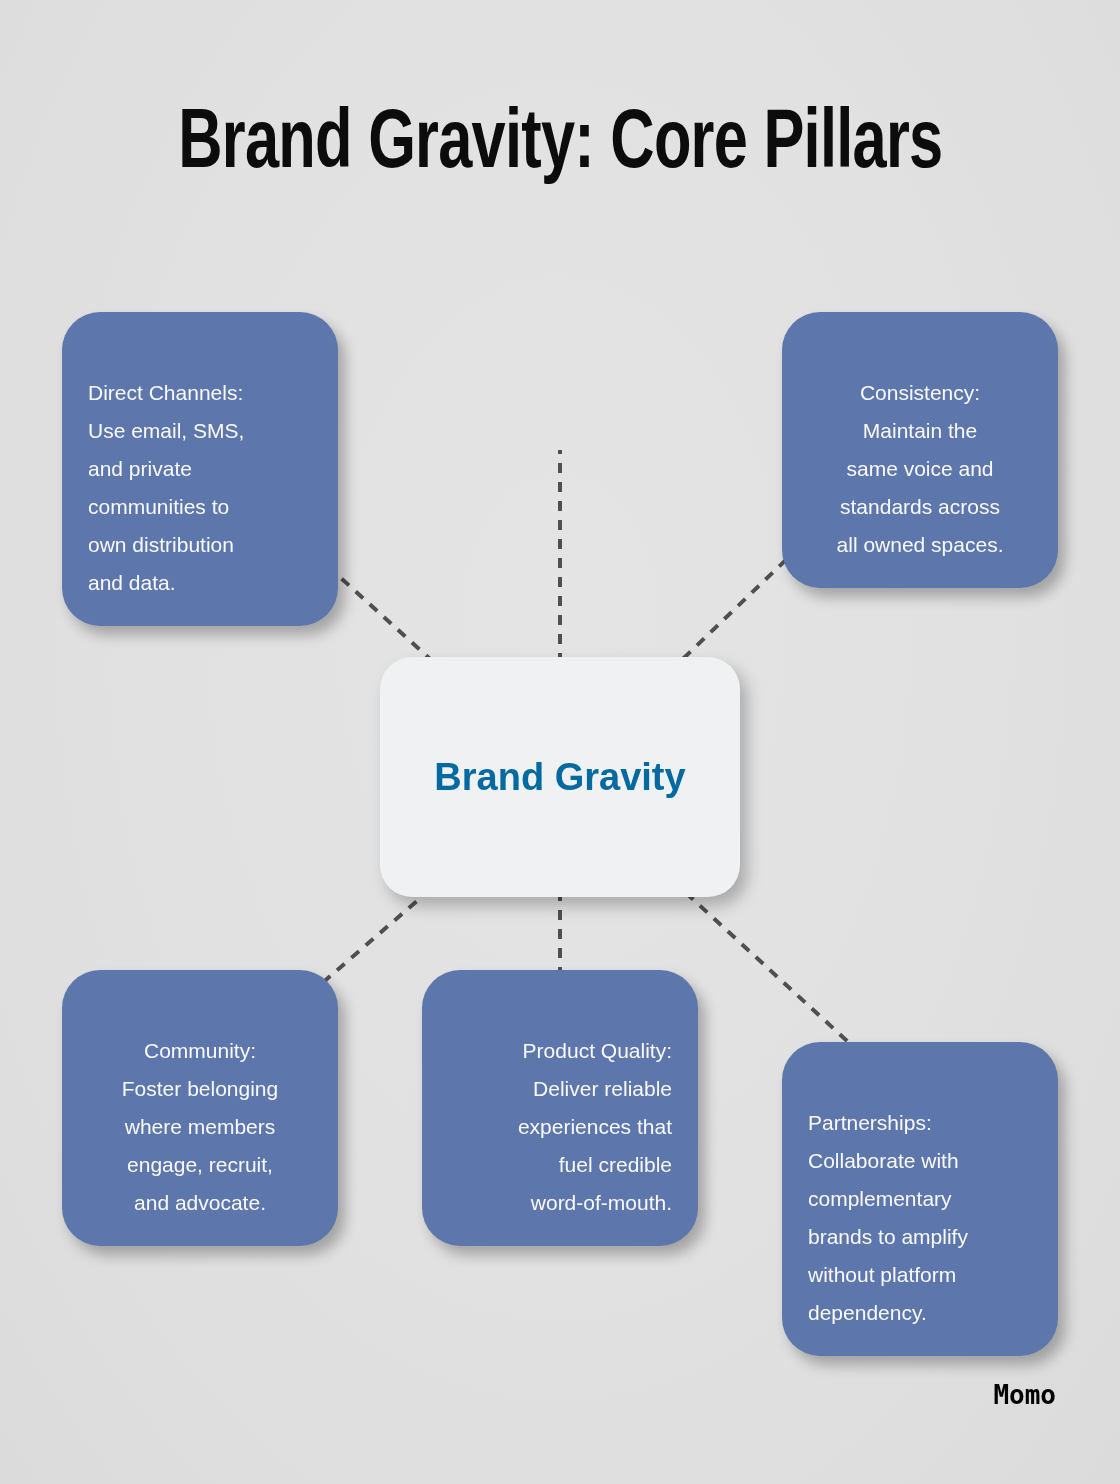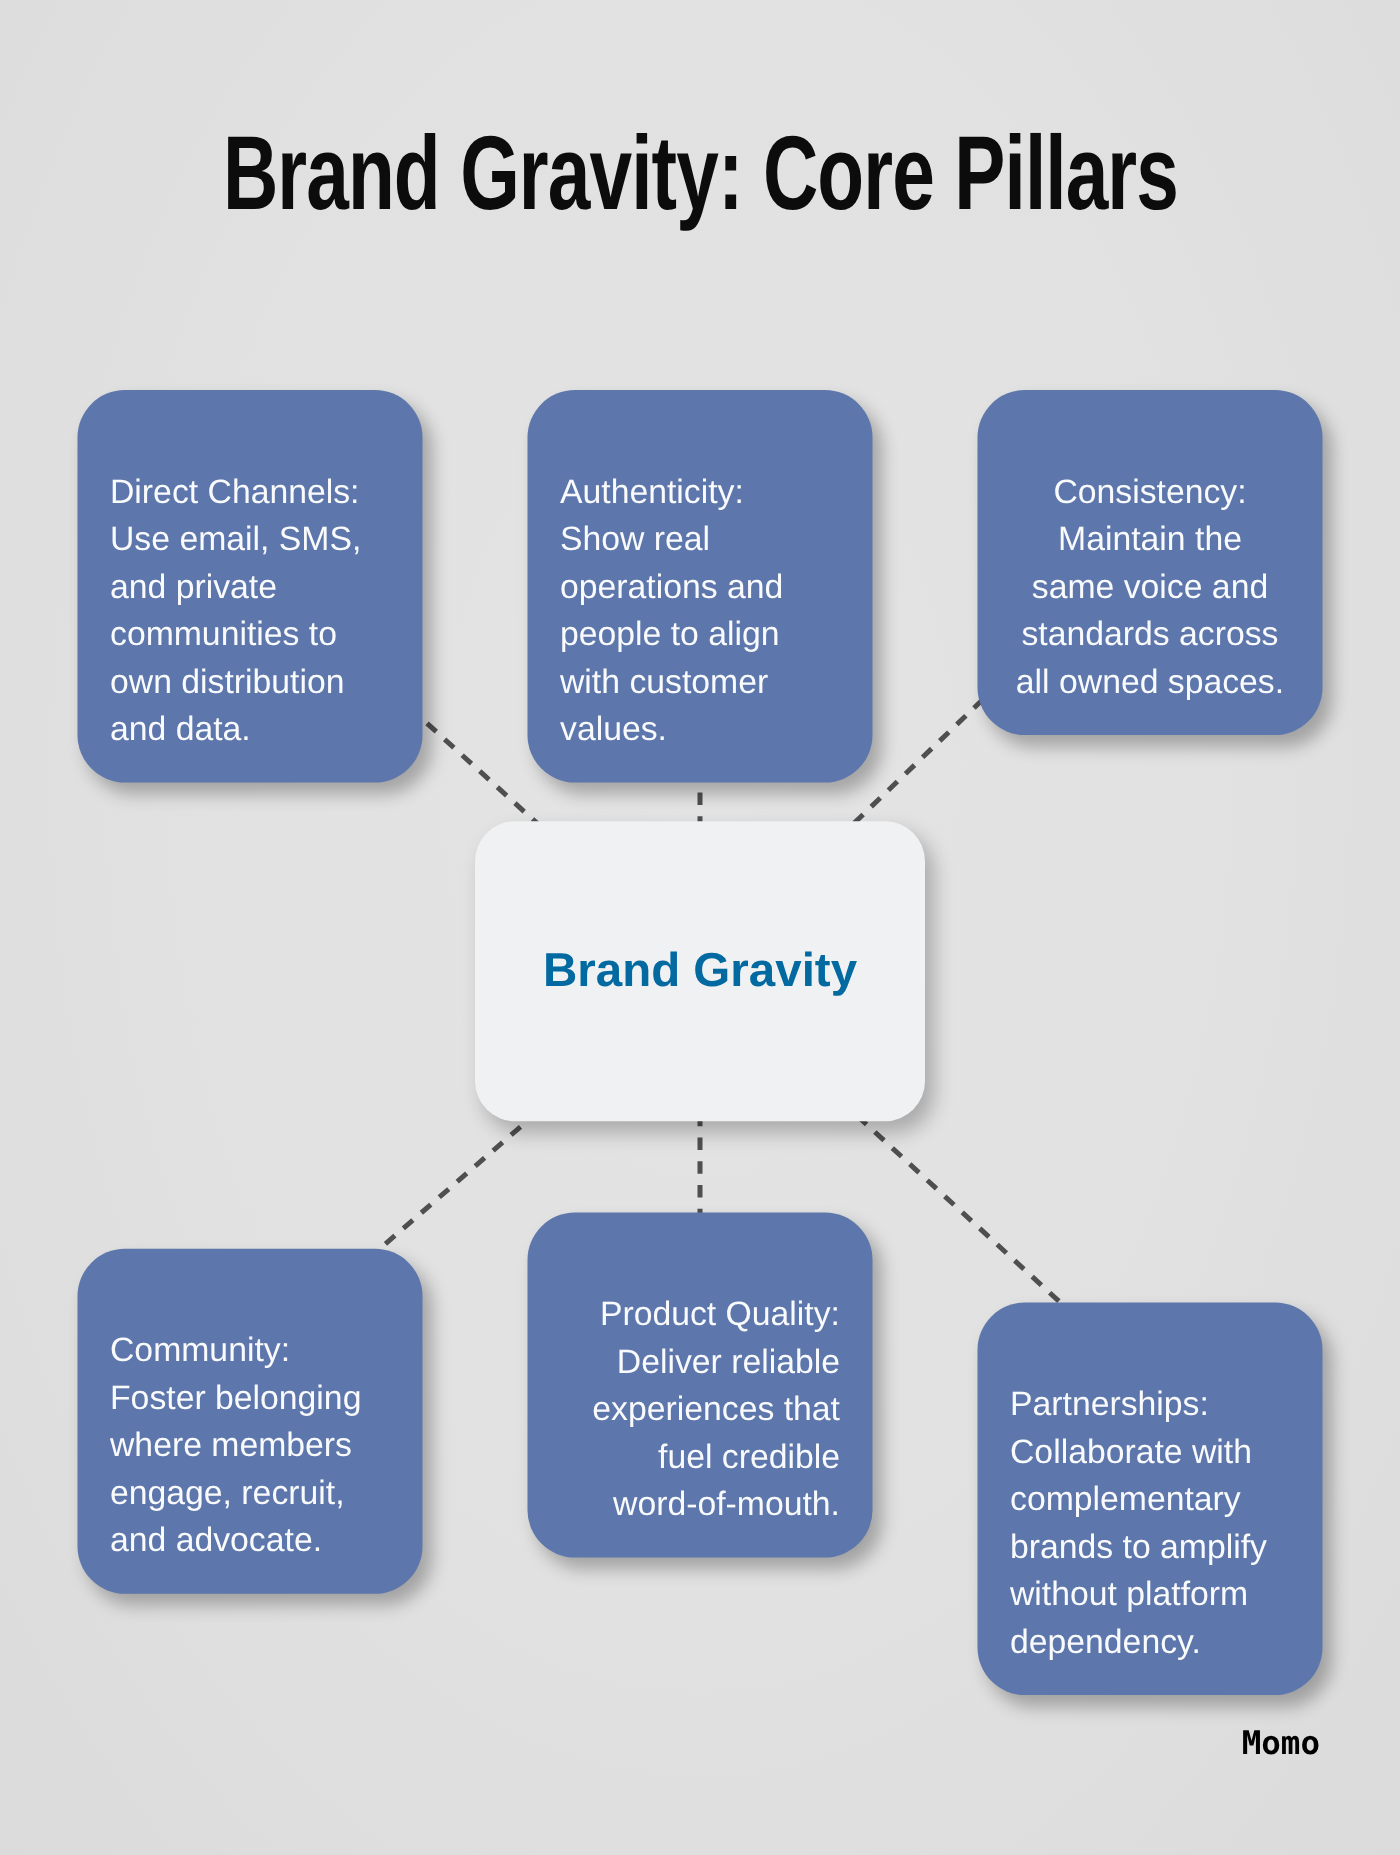--- a/index.html
+++ b/index.html
@@ -45,28 +45,28 @@
   .pillar {
     position: absolute;
     z-index: 2;
     width: 276px;
     box-sizing: border-box;
     padding: 24px 26px;
     background: #5d76ab;
     border-radius: 38px;
     box-shadow: 7px 9px 14px rgba(0,0,0,0.28);
     color: #f9fafc;
-    font-size: 27px;
+    font-size: 21px;
     line-height: 38px;
     white-space: pre-line;
   }
   .pos-tl { left: 62px;  top: 312px; }
   .pos-tm { left: 422px; top: 312px; }
   .pos-tr { left: 782px; top: 312px; text-align: center; }
-  .pos-bl { left: 62px;  top: 999px; }
+  .pos-bl { left: 62px;  top: 970px; text-align: center; }
   .pos-bm { left: 422px; top: 970px; text-align: right; }
   .pos-br { left: 782px; top: 1010px; margin-top: 32px; }
   .center-node {
     position: absolute;
     z-index: 3;
     left: 380px;
     top: 657px;
     width: 360px;
     height: 240px;
     background: #eff1f2;
@@ -116,28 +116,20 @@
 
   <div class="pillar pos-tl">
     <span>Direct Channels:
 Use email, SMS,
 and private
 communities to
 own distribution
 and data.</span>
   </div>
 
-  <div class="pillar pos-tm">
-    <span>Authenticity:
-Show real
-operations and
-people to align
-with customer
-values.</span>
-  </div>
 
   <div class="pillar pos-tr">
     <span>Consistency:
 Maintain the
 same voice and
 standards across
 all owned spaces.</span>
   </div>
 
   <div class="center-node">

